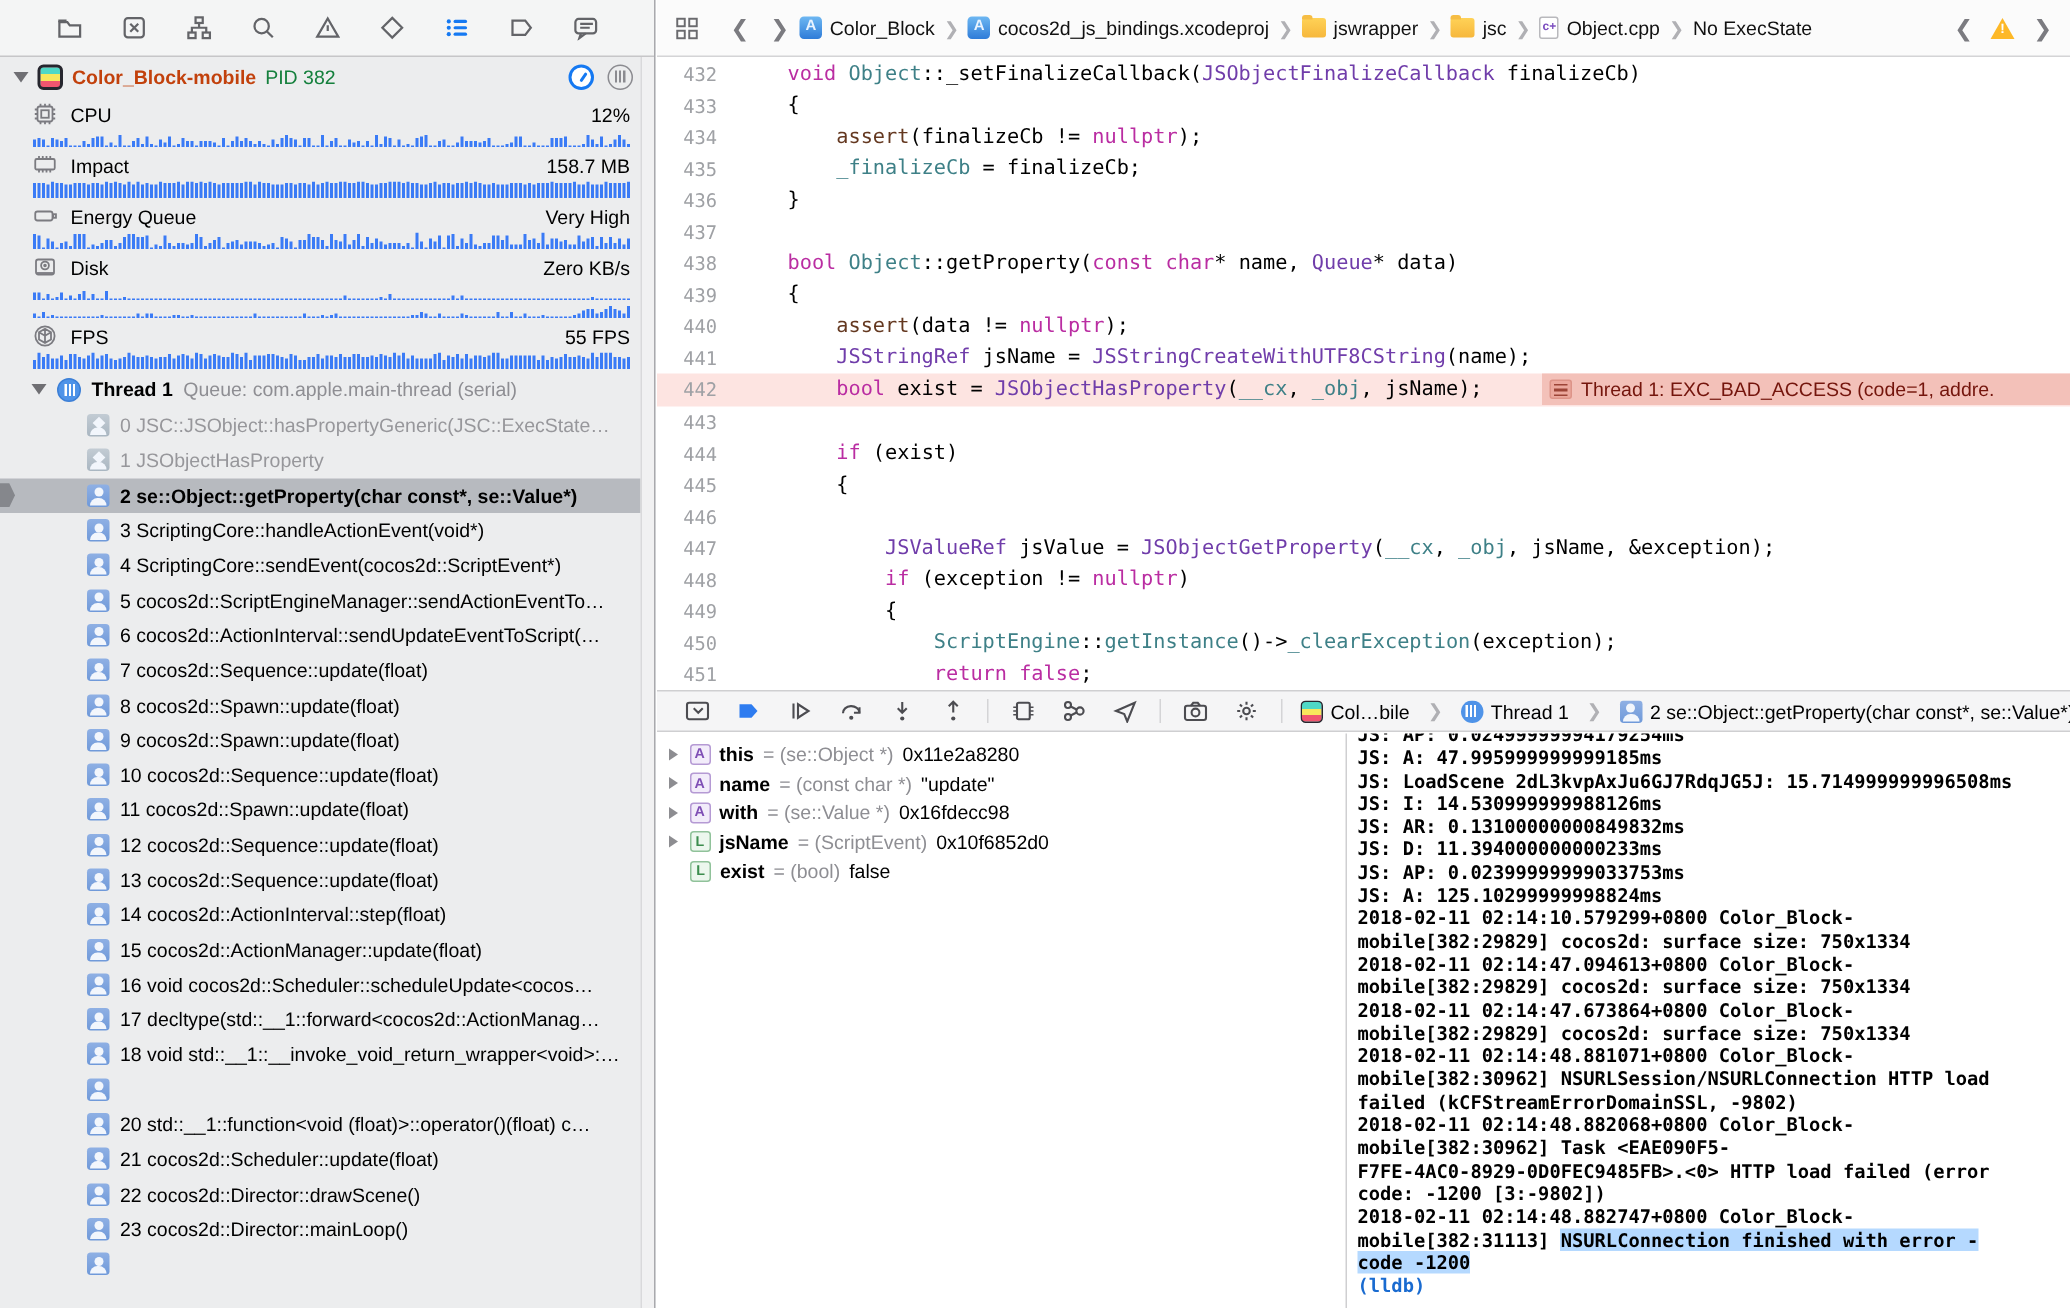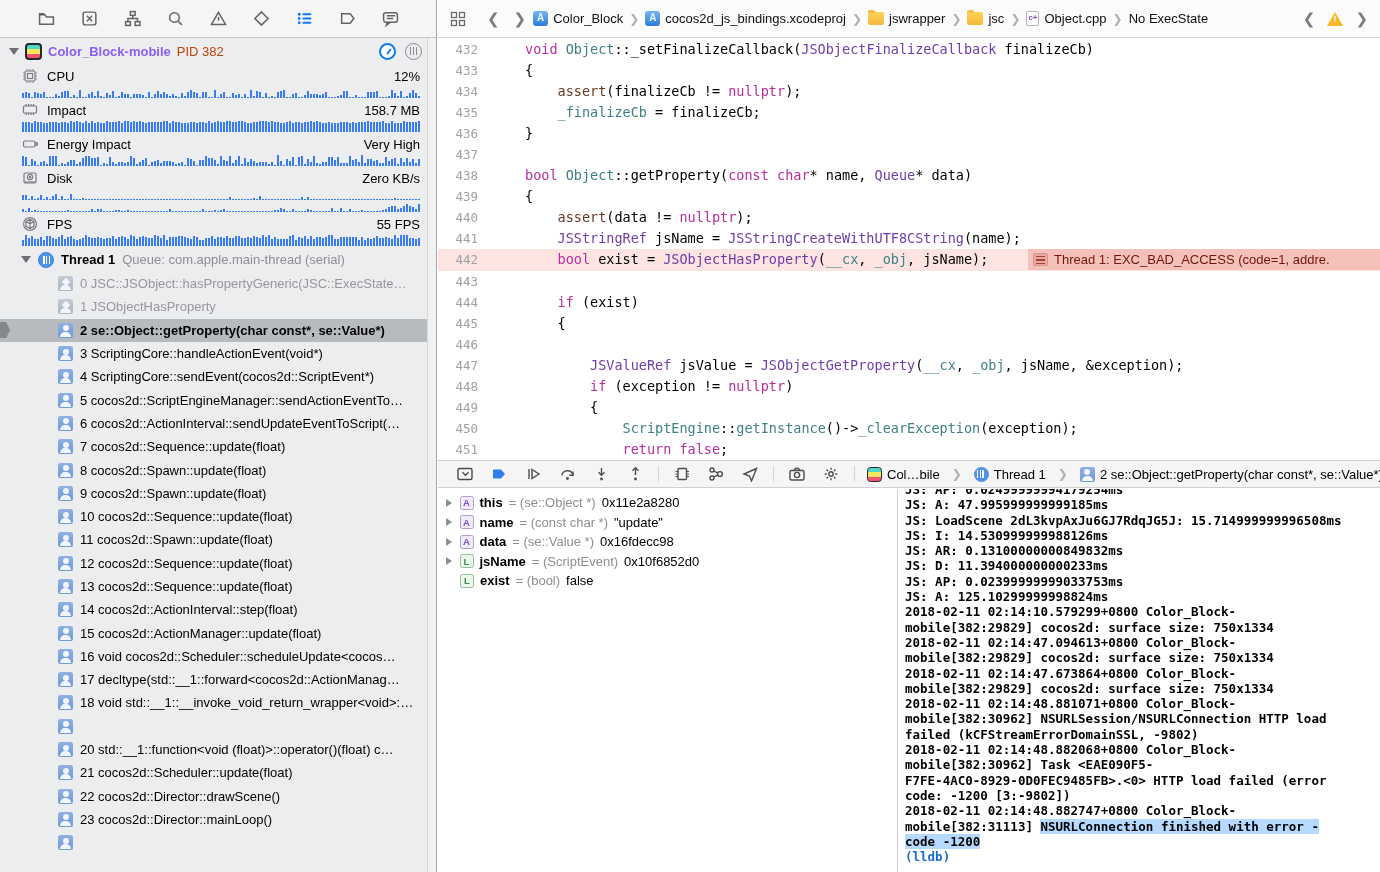--- a/index.html
+++ b/index.html
@@ -18,22 +18,22 @@
 
   .nav-scroll { position:absolute; top:38px; left:0; right:0; bottom:0; overflow:hidden; }
   .nav-vscroll { position:absolute; top:38px; right:0; width:9px; bottom:0;
                  border-left:1px solid #d9d9db; background:#f1f1f2; }
 
   .process-row { height:27px; display:flex; align-items:center; padding-left:9px; gap:6px; font-size:13px; }
   .tri-down { width:0; height:0; border-left:5px solid transparent; border-right:5px solid transparent;
               border-top:7px solid #6f6f73; flex:none; }
   .app-icon { width:17px; height:17px; border-radius:4px; border:2px solid #26262e; flex:none;
               background:linear-gradient(#4fd8c6 0 34%, #f8e75c 34% 67%, #f0556f 67% 100%); }
-  .proc-name { font-weight:bold; color:#8b5cf6; }
-  .proc-pid { color:#c2410c; }
+  .proc-name { font-weight:bold; color:#c2410c; }
+  .proc-pid { color:#15803d; }
   .proc-toggles { margin-left:auto; margin-right:14px; display:flex; gap:9px; align-items:center; }
   .gauge-toggle { width:17px; height:17px; border-radius:50%; border:2.5px solid #1579f2; position:relative; background:#fff; }
   .gauge-toggle::after { content:""; position:absolute; left:7px; top:3px; width:2px; height:7px;
                          background:#1579f2; transform:rotate(35deg); border-radius:1px; }
   .threads-toggle { width:17px; height:17px; border-radius:50%; border:1.5px solid #8b8b90; position:relative; background:transparent; }
   .threads-toggle::after { content:""; position:absolute; left:3.5px; top:3px; width:7px; height:8px;
       background:linear-gradient(90deg,#8b8b90 0 1.5px,transparent 1.5px 2.8px,#8b8b90 2.8px 4.3px,transparent 4.3px 5.6px,#8b8b90 5.6px 7px); }
 
   .gauge-block { }
   .gauge-row { height:22px; display:flex; align-items:center; gap:8px; padding-left:22px; font-size:13px; color:#000; }
@@ -514,21 +514,21 @@
             </div>
           </div>
           <div class="gauge-block">
             <div class="gauge-row">
               <span class="gauge-ic">
                 <svg width="16" height="16" viewBox="0 0 16 16">
                   <rect x="1.5" y="5" width="11.5" height="6" rx="1.5"></rect>
                   <rect x="13.5" y="6.8" width="1.8" height="2.4"></rect>
                 </svg>
               </span>
-              <span>Energy Impact</span>
+              <span>Energy Queue</span>
               <span class="gauge-val">Very High</span>
             </div>
             <div class="spark">
               <i style="height: 9.63432px; background: rgb(58, 123, 246);"></i>
               <i style="height: 8.94954px; background: rgb(58, 123, 246);"></i>
               <i style="height: 1.31648px; background: rgb(58, 123, 246);"></i>
               <i style="height: 6.61677px; background: rgb(58, 123, 246);"></i>
               <i style="height: 5.00779px; background: rgb(58, 123, 246);"></i>
               <i style="height: 1.14279px; background: rgb(58, 123, 246);"></i>
               <i style="height: 4.38012px; background: rgb(58, 123, 246);"></i>
@@ -1378,21 +1378,21 @@
       <div class="var-row">
         <span class="var-disc show"></span>
         <span class="vbadge A">A</span>
         <span class="var-name">name</span>
         <span class="var-type">= (const char *)</span>
         <span class="var-val">"update"</span>
       </div>
       <div class="var-row">
         <span class="var-disc show"></span>
         <span class="vbadge A">A</span>
-        <span class="var-name">data</span>
+        <span class="var-name">with</span>
         <span class="var-type">= (se::Value *)</span>
         <span class="var-val">0x16fdecc98</span>
       </div>
       <div class="var-row">
         <span class="var-disc show"></span>
         <span class="vbadge L">L</span>
         <span class="var-name">jsName</span>
         <span class="var-type">= (ScriptEvent)</span>
         <span class="var-val">0x10f6852d0</span>
       </div>

